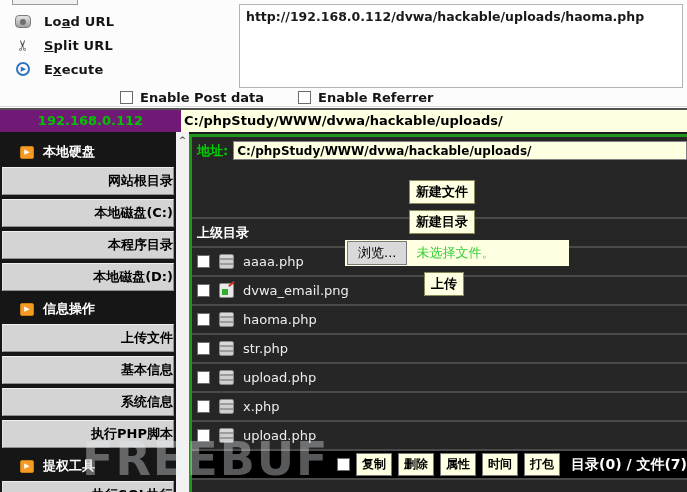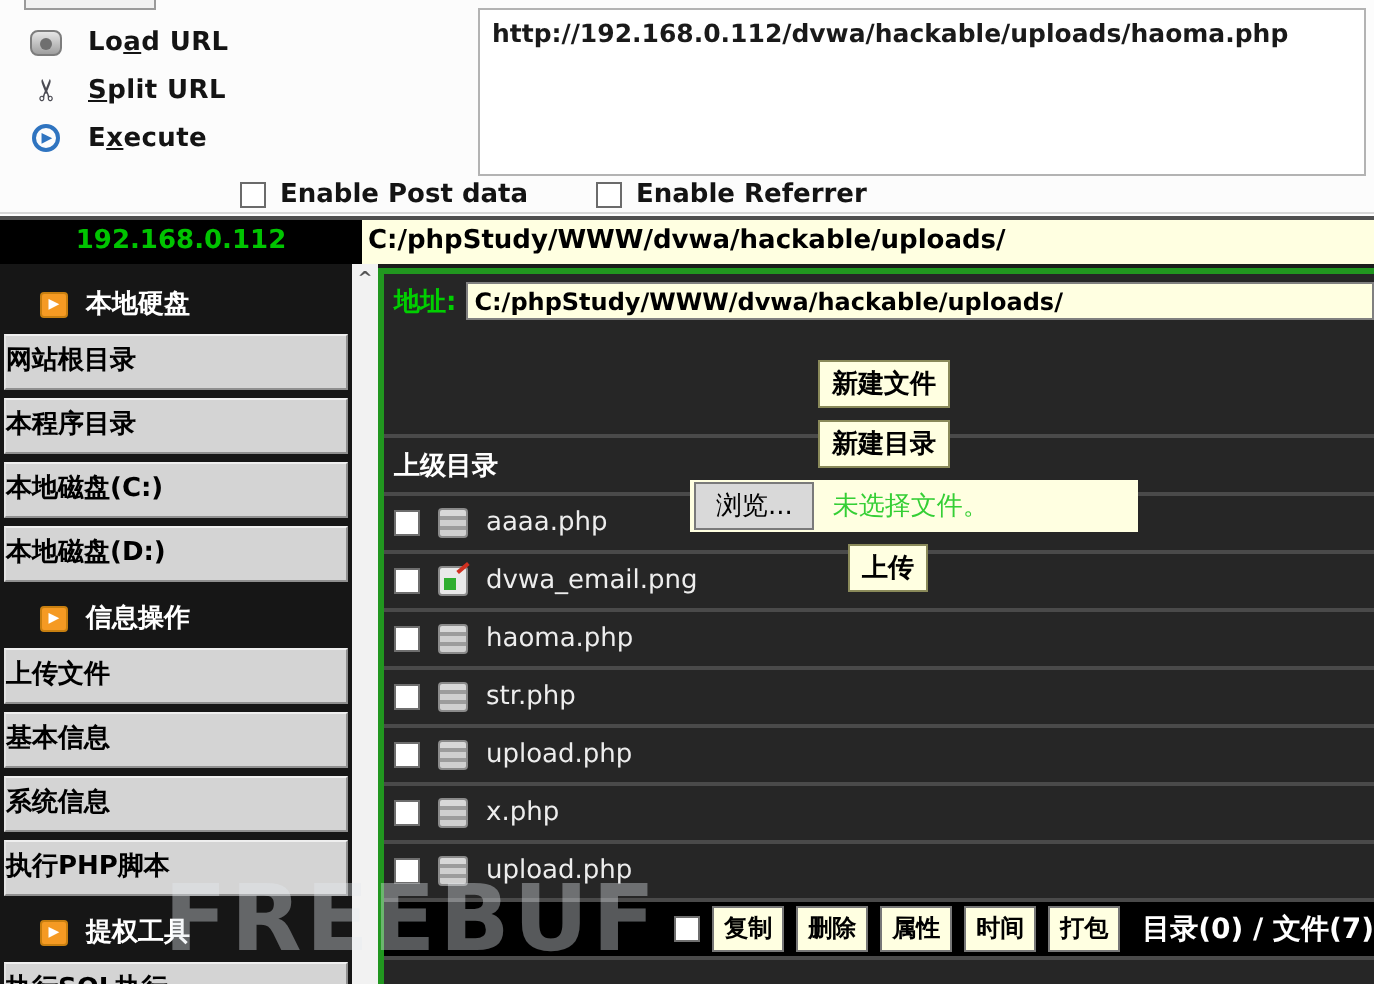--- a/index.html
+++ b/index.html
@@ -31,39 +31,39 @@
              font-family:"DejaVu Sans", sans-serif; font-size:12.5px; font-weight:600;
              color:#1a1a1a; padding:4px 6px; outline:none; }
   .cb-row { position:absolute; left:120px; top:88px; height:18px; display:flex; gap:34px; }
   .cb-item { display:flex; align-items:center; gap:7px; cursor:pointer; }
   .cb-box { width:13px; height:13px; background:#fff; border:1px solid #6b6b6b; }
   .cb-label { font-size:13px; font-weight:600; color:#141414; }
 
   
   .frames { position:absolute; left:0; top:108px; width:687px; height:384px;
             border-top:2px solid #505050; background:#1b1b1b; }
-  .ip-bar { position:absolute; left:0; top:0; width:181px; height:22px; background:#000000;
+  .ip-bar { position:absolute; left:0; top:0; width:181px; height:22px; background:#701a75;
             color:#00c400; font-size:13px; font-weight:bold; text-align:center; line-height:22px; }
   .path-bar { position:absolute; left:181px; top:0; width:506px; height:22px;
               background:#ffffe1; color:#000; font-size:13px; font-weight:600;
               line-height:22px; padding-left:3px; white-space:nowrap; overflow:hidden; }
 
   
   .menu { position:absolute; left:0; top:22px; width:176px; height:360px;
           background:#161616; overflow:hidden; }
   .sec { display:flex; align-items:center; gap:9px; height:22px; padding-left:20px;
          color:#fff; font-size:13px; font-weight:bold; cursor:pointer; }
   .sec:first-child { margin-top:9px; }
   .sec { margin-top:7px; margin-bottom:4px; }
   .arrow-icon { width:14px; height:13px; background:#f59a23; border:1px solid #c87f10;
                 border-radius:2px; color:#fff; font-size:7px; display:inline-flex;
                 align-items:center; justify-content:center; line-height:1; }
   .mbtn { height:28px; margin:4px 2px 0 2px; background:#d4d4d4;
           border:1px solid #8f8f8f; border-top-color:#efefef; border-left-color:#e3e3e3;
-          color:#000; font-size:13px; font-weight:bold; text-align:left;
+          color:#000; font-size:13px; font-weight:bold; text-align:right;
           line-height:26px; cursor:pointer; }
   .menu-scrollbar { position:absolute; left:176px; top:22px; width:13px; height:360px;
                     background:#f2f2f2; }
   .sb-up { display:block; text-align:center; font-size:9px; color:#555; padding-top:3px;
            font-weight:bold; }
 
   
   .content { position:absolute; left:189px; top:22px; width:498px; height:360px;
              background:#1b1b1b; }
   .green-box { position:absolute; left:0; top:2px; right:0; bottom:0;
@@ -154,22 +154,22 @@
   <div class="frames">
     <div class="ip-bar">192.168.0.112</div>
     <div class="path-bar">C:/phpStudy/WWW/dvwa/hackable/uploads/</div>
 
     <div class="menu">
       <div class="sec">
         <span class="arrow-icon">▶</span>
         <span>本地硬盘</span>
       </div>
       <div class="mbtn">网站根目录</div>
+      <div class="mbtn">本地磁盘(C:)</div>
       <div class="mbtn">本程序目录</div>
-      <div class="mbtn">本地磁盘(C:)</div>
       <div class="mbtn">本地磁盘(D:)</div>
 
       <div class="sec">
         <span class="arrow-icon">▶</span>
         <span>信息操作</span>
       </div>
       <div class="mbtn">上传文件</div>
       <div class="mbtn">基本信息</div>
       <div class="mbtn">系统信息</div>
       <div class="mbtn">执行PHP脚本</div>

